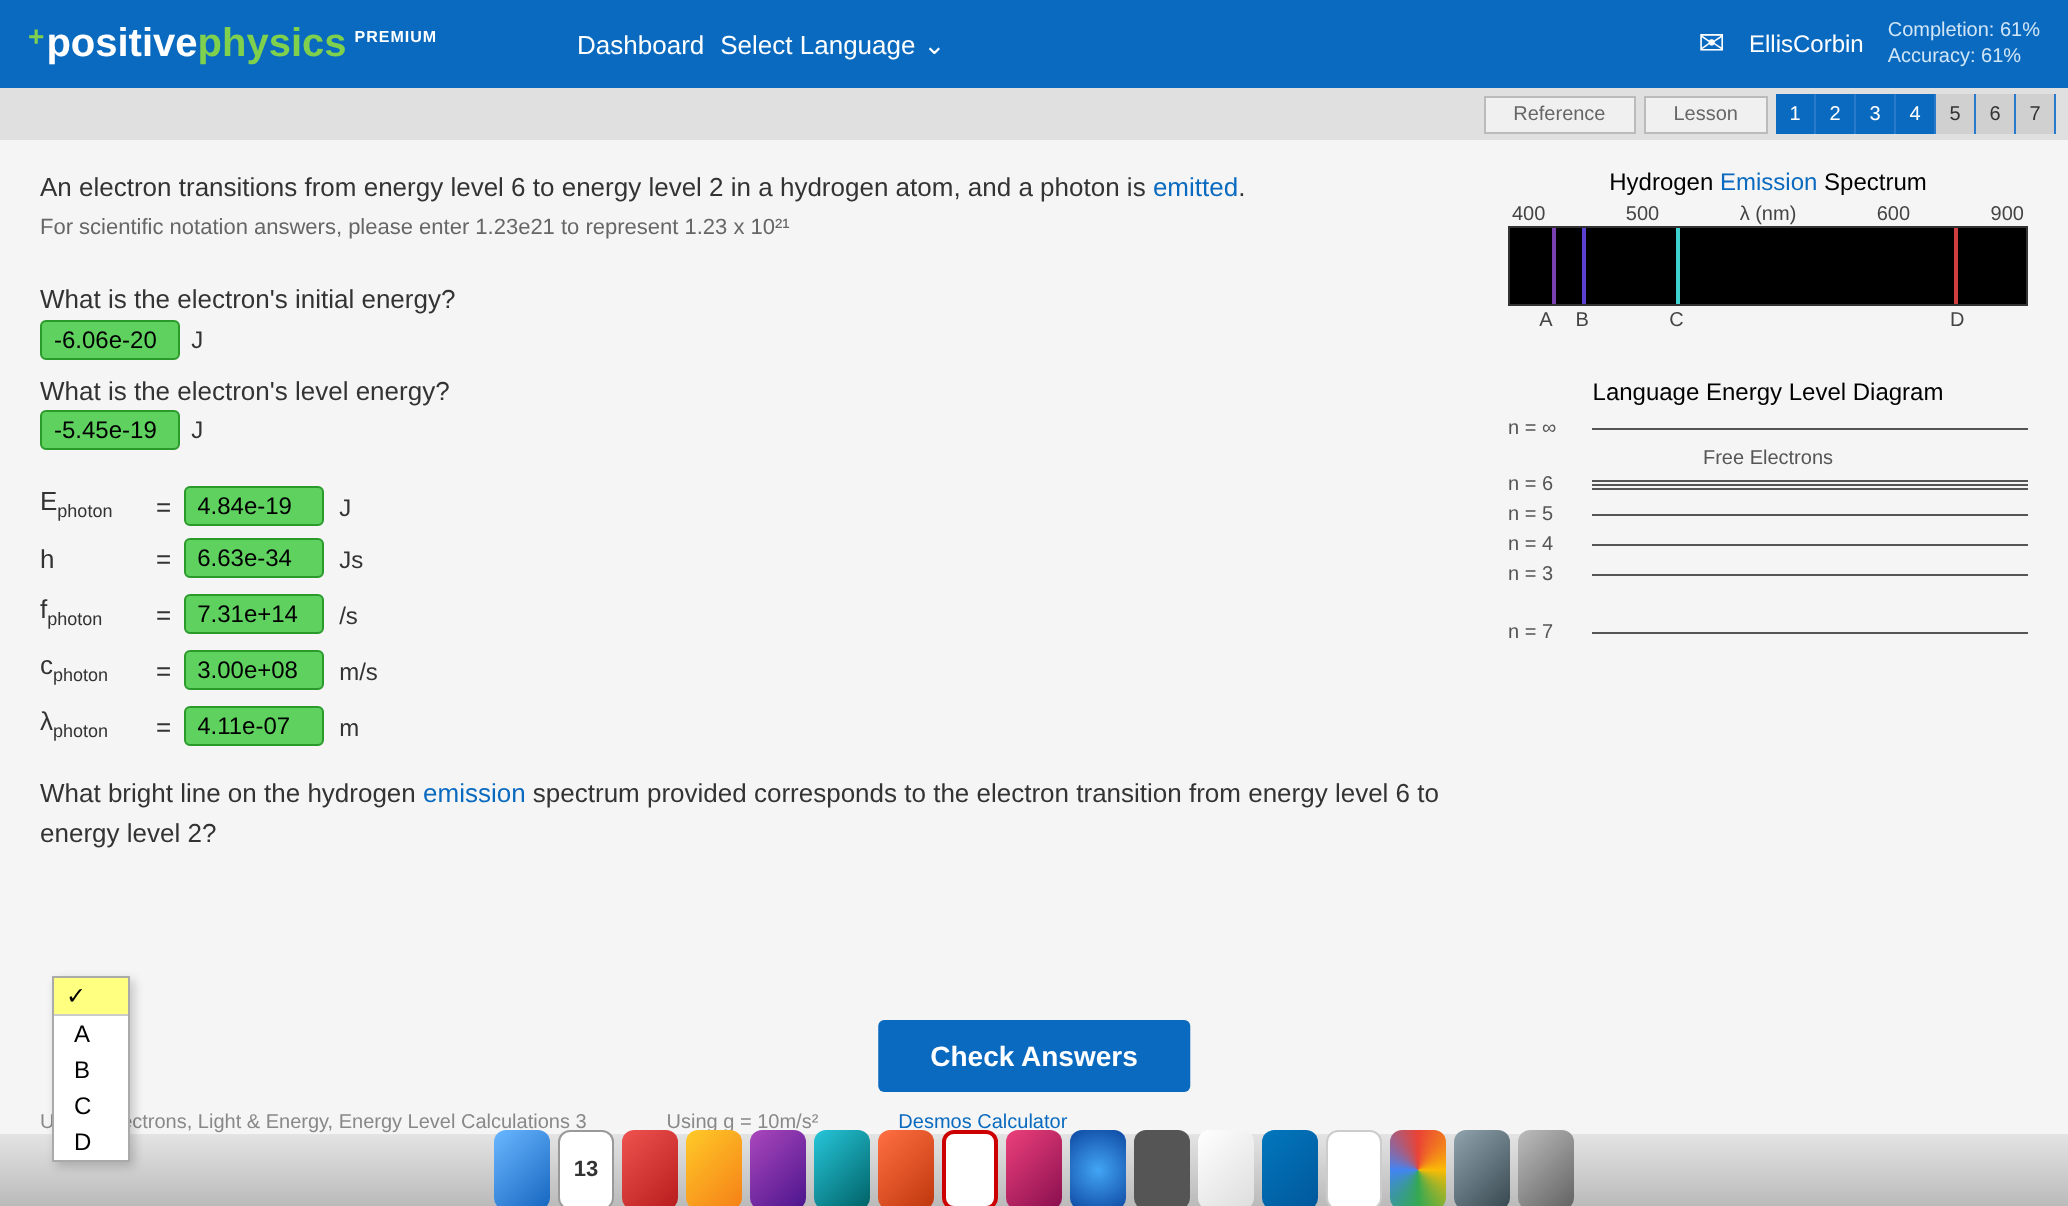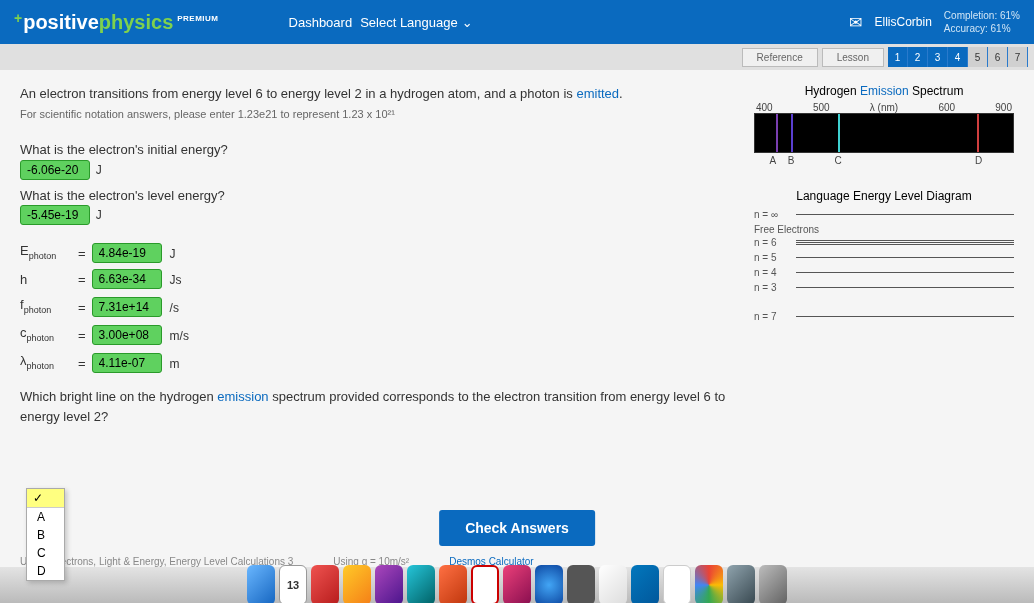--- a/index.html
+++ b/index.html
@@ -42,21 +42,21 @@
 .specaxis{display:flex;justify-content:space-between;font-size:10px;color:#444;padding:0 2px}
 .specbox{background:#000;height:40px;position:relative;border:1px solid #333}
 .sline{position:absolute;top:0;bottom:0;width:2px}
 .speclabels{display:flex;font-size:10px;color:#444;margin-top:2px;position:relative;height:12px}
 .sl{position:absolute}
 .leveltitle{text-align:center;font-size:12px;margin-top:22px;margin-bottom:6px}
 .levels{font-size:10px;color:#555}
 .lrow{display:flex;align-items:center;gap:8px;margin-bottom:4px}
 .lrow .ln{width:34px}
 .lrow .bar{flex:1;height:1px;background:#555}
-.free{font-size:10px;margin:2px 0}
+.free{text-align:center;font-size:10px;margin:2px 0}
 .multi{height:6px;background:repeating-linear-gradient(to bottom,#555 0,#555 1px,transparent 1px,transparent 2px)}
 .dock{position:absolute;bottom:0;left:0;right:0;height:36px;background:linear-gradient(to bottom,rgba(220,220,220,.7),rgba(180,180,180,.9));display:flex;align-items:center;justify-content:center;gap:4px;padding:0 10px}
 .di{width:28px;height:40px;border-radius:6px;background:linear-gradient(135deg,#6ab7ff,#1565c0)}
 .di:nth-child(2){background:linear-gradient(135deg,#9ccc65,#558b2f)}
 .di:nth-child(3){background:linear-gradient(135deg,#ef5350,#b71c1c)}
 .di:nth-child(4){background:linear-gradient(135deg,#ffca28,#f57f17)}
 .di:nth-child(5){background:linear-gradient(135deg,#ab47bc,#4a148c)}
 .di:nth-child(6){background:linear-gradient(135deg,#26c6da,#006064)}
 .di:nth-child(7){background:linear-gradient(135deg,#ff7043,#bf360c)}
 .di:nth-child(8){background:#fff;border:2px solid #c00}
@@ -133,21 +133,21 @@
 
   <div style="margin-top:16px">
    <div class="eqrow"><span class="sym">E<sub>photon</sub></span>=<input class="inp" value="4.84e-19" style=""><span class="unit">J</span></div>
    <div class="eqrow"><span class="sym">h</span>=<input class="inp" value="6.63e-34" style=""><span class="unit">Js</span></div>
    <div class="eqrow"><span class="sym">f<sub>photon</sub></span>=<input class="inp" value="7.31e+14" style=""><span class="unit">/s</span></div>
    <div class="eqrow"><span class="sym">c<sub>photon</sub></span>=<input class="inp" value="3.00e+08" style=""><span class="unit">m/s</span></div>
    <div class="eqrow"><span class="sym">λ<sub>photon</sub></span>=<input class="inp" value="4.11e-07" style=""><span class="unit">m</span></div>
   </div>
 
   <div class="final">
-   <span>Which bright line on the hydrogen </span><span class="link">emission</span><span> spectrum provided corresponds to the electron transition from energy level 6 to energy level 2?</span>
+   <span>What bright line on the hydrogen </span><span class="link">emission</span><span> spectrum provided corresponds to the electron transition from energy level 6 to energy level 2?</span>
   </div>
  </div>
 
  <div class="right">
   <div class="spectitle">
    <span>Hydrogen </span><span class="link">Emission</span><span> Spectrum</span>
   </div>
   <div class="specaxis">
    <span>400</span>
    <span>500</span>

